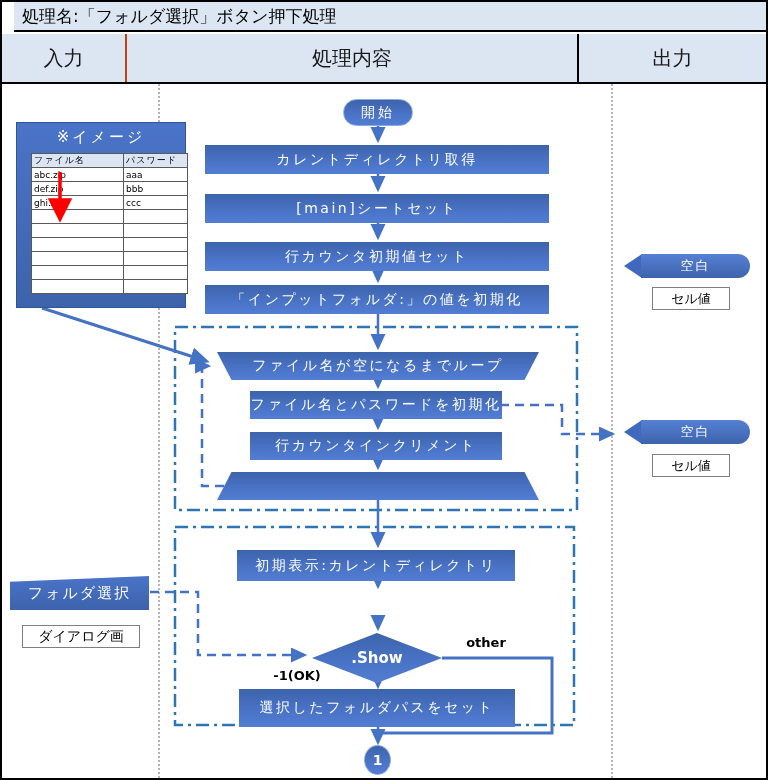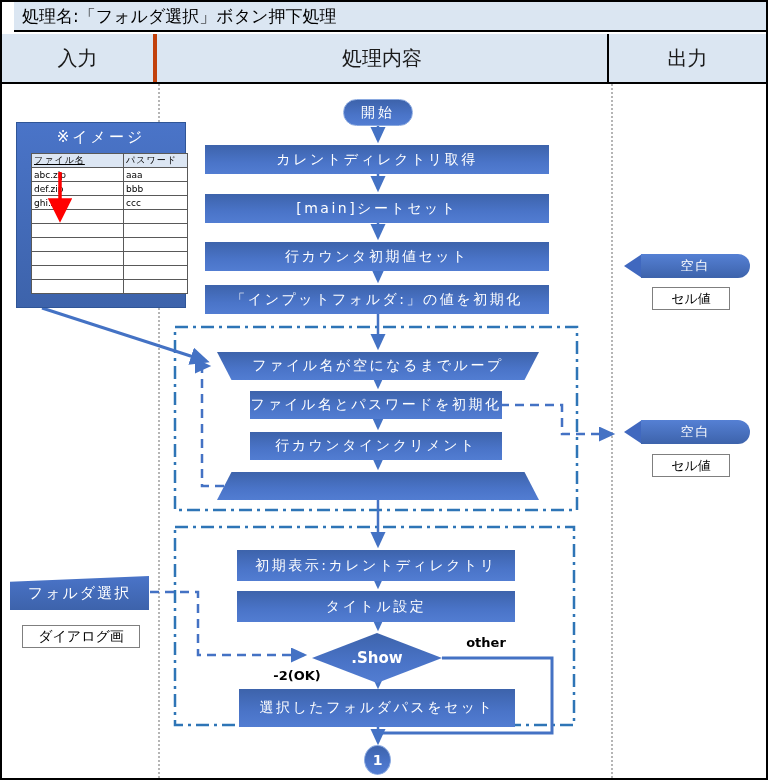--- a/index.html
+++ b/index.html
@@ -4,21 +4,21 @@
 <style>
   html,body{margin:0;padding:0;background:#fff;}
   .stage{position:relative;width:768px;height:780px;background:#ffffff;border:2px solid #000;
          box-sizing:border-box;font-family:"DejaVu Sans","Liberation Sans",sans-serif;overflow:hidden;}
   .title-row{position:absolute;left:12px;top:0;width:100%;height:30px;background:#dbe6f2;
              border-bottom:2px solid #000;display:flex;align-items:center;padding:0 8px;
              font-size:17px;color:#000;box-sizing:border-box;z-index:2;}
   .header-row{position:absolute;left:0;top:32px;width:100%;height:50px;background:#dbe6f2;
               border-bottom:2px solid #000;display:flex;z-index:2;box-sizing:border-box;}
   .header-cell{display:flex;align-items:center;justify-content:center;font-size:20px;color:#1a1a1a;box-sizing:border-box;}
-  .hc-input{width:155px;border-right:4px solid #c2410c;}
+  .hc-input{width:125px;border-right:2px solid #c2410c;}
   .hc-process{width:452px;border-right:2px solid #000;}
   .hc-output{flex:1;}
   .divider{position:absolute;top:82px;bottom:0;width:0;border-left:2px dotted #b5b5b5;z-index:0;}
   .svg-overlay{position:absolute;left:0;top:0;width:768px;height:780px;pointer-events:none;z-index:1;}
   .svg-top{position:absolute;left:0;top:0;width:768px;height:780px;pointer-events:none;z-index:4;}
   .node{position:absolute;background:linear-gradient(180deg,#3d63ab 0%,#4a74c8 60%,#527dd2 100%);
         color:#fff;display:flex;align-items:center;justify-content:center;font-size:14px;
         letter-spacing:2.5px;z-index:2;box-sizing:border-box;text-align:center;}
   .pill{border-radius:14px;border:1.5px solid #8aa9e0;letter-spacing:3px;}
   .trap-start{clip-path:polygon(0 0,100% 0,95.5% 100%,4.5% 100%);}
@@ -30,21 +30,21 @@
   .wlabel.bordered{border:1px solid #7f7f7f;font-weight:normal;font-size:13px;}
   .panel{position:absolute;left:14px;top:120px;width:170px;height:186px;z-index:2;
          background:linear-gradient(180deg,#4a74c8,#3d63ab);box-sizing:border-box;border:1px solid #2f5597;}
   .panel-title{height:28px;display:flex;align-items:center;justify-content:center;color:#fff;
                font-size:15px;font-weight:normal;letter-spacing:3px;}
   .mini-table{position:absolute;left:14px;top:30px;width:146px;border-collapse:collapse;table-layout:fixed;
               background:#fff;font-size:9px;color:#000;}
   .mini-table th,.mini-table td{border:1px solid #595959;height:13px;padding:0 2px;overflow:hidden;
               white-space:nowrap;text-align:left;font-weight:normal;}
   .mini-table th{background:#dce6f3;letter-spacing:1px;}
-  .col-file{width:87px;text-decoration:underline;}.col-pass{width:59px;}
+  .col-file{width:87px;}.col-pass{width:59px;}
   .tag{position:absolute;left:8px;top:574px;width:139px;height:34px;z-index:2;
        background:linear-gradient(180deg,#4a74c8,#3d63ab);color:#fff;display:flex;align-items:center;
        justify-content:center;font-size:15px;letter-spacing:2px;
        clip-path:polygon(0 17%,100% 0,100% 100%,0 100%);}
   .callout{position:absolute;width:126px;height:24px;z-index:2;}
   .callout .tip{position:absolute;left:0;top:0;width:0;height:0;
        border-top:12px solid transparent;border-bottom:12px solid transparent;border-right:18px solid #4068bf;}
   .callout .body{position:absolute;left:17px;right:0;top:0;bottom:0;
        background:linear-gradient(180deg,#5580d4,#3d63ab);border-radius:0 12px 12px 0;color:#fff;
        display:flex;align-items:center;justify-content:center;font-size:13px;letter-spacing:2px;}
@@ -109,24 +109,23 @@
   <div class="node" style="left:203px;top:192px;width:344px;height:29px;">[main]シートセット</div>
   <div class="node" style="left:203px;top:283px;width:344px;height:29px;">「インプットフォルダ:」の値を初期化</div>
   <div class="node" style="left:203px;top:240px;width:344px;height:29px;">行カウンタ初期値セット</div>
 
   <div class="node trap-start" style="left:215px;top:350px;width:322px;height:28px;">ファイル名が空になるまでループ</div>
   <div class="node" style="left:248px;top:389px;width:252px;height:28px;">ファイル名とパスワードを初期化</div>
   <div class="node" style="left:248px;top:430px;width:252px;height:28px;">行カウンタインクリメント</div>
   <div class="node trap-end" style="left:215px;top:470px;width:322px;height:28px;"></div>
 
   <div class="node" style="left:235px;top:548px;width:278px;height:31px;">初期表示:カレントディレクトリ</div>
-  <div class="node" style="left:235px;top:589px;width:278px;height:31px;">タイトル設定</div>
   <div class="node diamond" style="left:310px;top:631px;width:130px;height:50px;">.Show</div>
   <div class="wlabel" style="left:455px;top:631px;width:58px;height:18px;">other</div>
-  <div class="wlabel" style="left:266px;top:665px;width:58px;height:17px;">-2(OK)</div>
+  <div class="wlabel" style="left:266px;top:665px;width:58px;height:17px;">-1(OK)</div>
   <div class="node" style="left:237px;top:687px;width:276px;height:38px;">選択したフォルダパスをセット</div>
 
   <div class="node circle" style="left:362px;top:743px;width:27px;height:30px;">1</div>
 
   <div class="panel">
     <div class="panel-title">※イメージ</div>
     <table class="mini-table">
       <thead>
         <tr>
           <th class="col-file">ファイル名</th>

